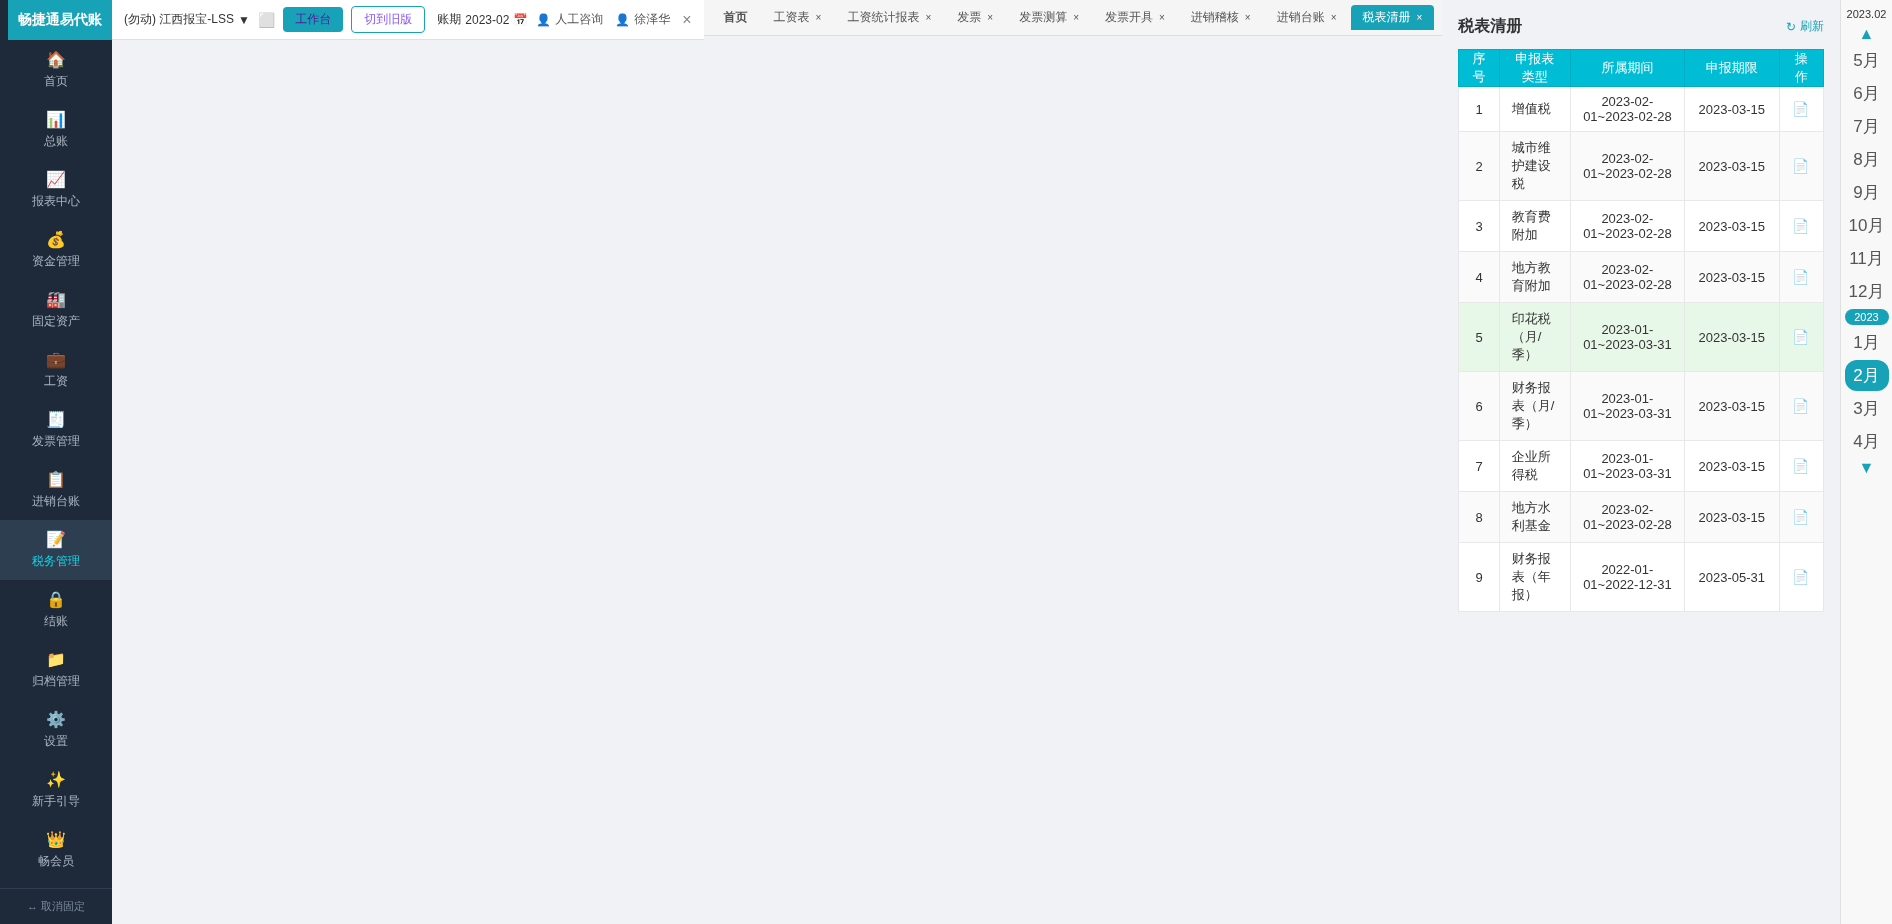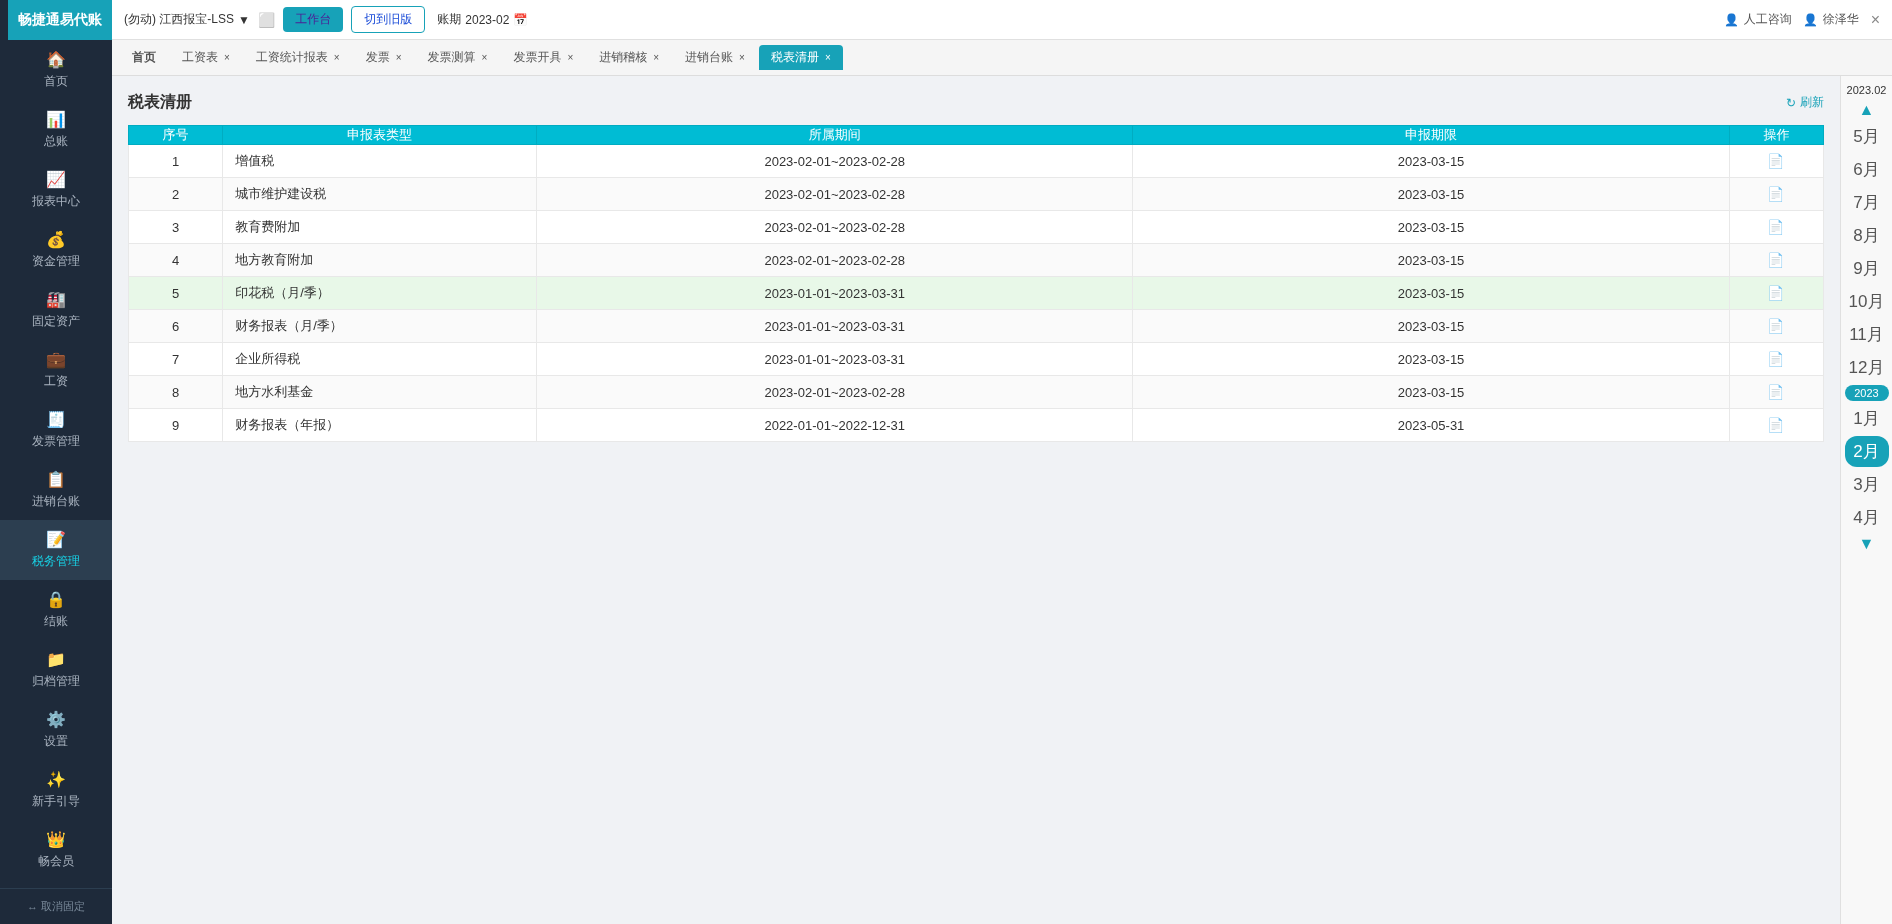--- a/index.html
+++ b/index.html
@@ -48,21 +48,21 @@
       font-size: 11px;
       color: #7a8a9a;
       cursor: pointer;
       border-top: 1px solid #2c3e50;
     }
 
     
     .main-content {
       flex: 1;
       display: flex;
-      flex-direction: column;
+      flex-direction: row;
       overflow: hidden;
     }
 
     
     .topbar {
       height: 40px;
       background: #fff;
       border-bottom: 1px solid #e0e0e0;
       display: flex;
       align-items: center;
@@ -81,21 +81,21 @@
       background: #17a2b8;
       color: #4c1d95;
       border: none;
       border-radius: 4px;
       padding: 4px 12px;
       font-size: 12px;
       cursor: pointer;
     }
     .topbar-btn-outline {
       background: transparent;
-      color: #1d4ed8;
+      color: #8b5cf6;
       border: 1px solid #17a2b8;
       border-radius: 4px;
       padding: 4px 12px;
       font-size: 12px;
       cursor: pointer;
     }
     .topbar-period {
       display: flex;
       align-items: center;
       gap: 4px;

